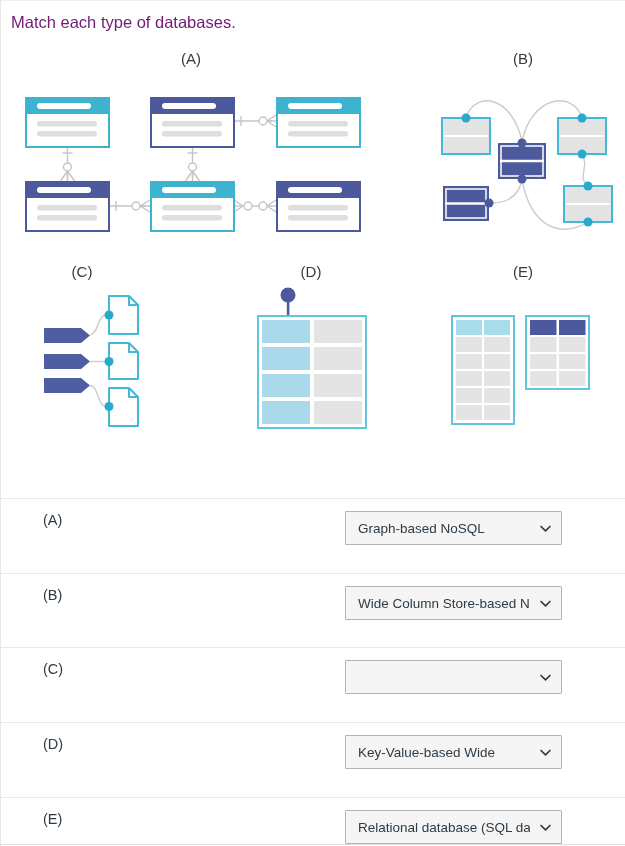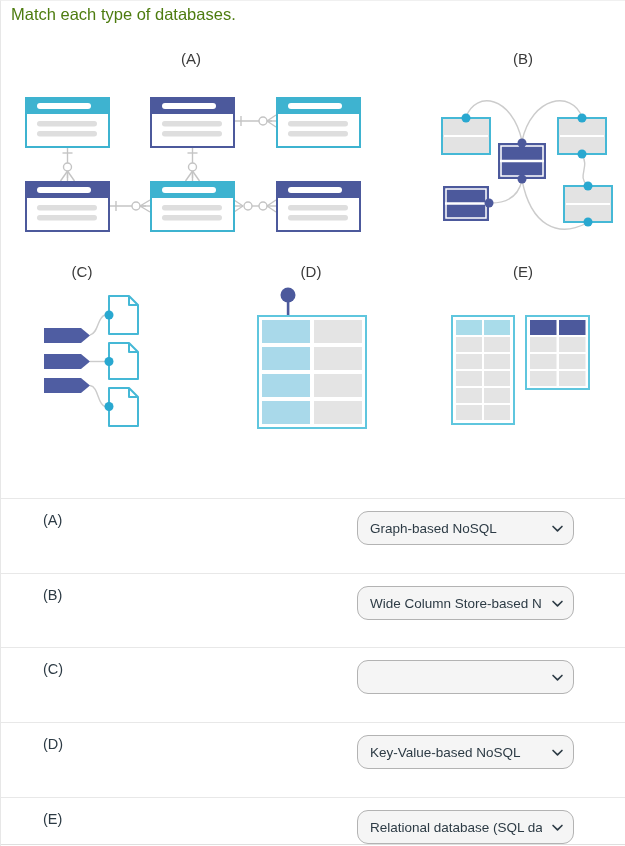--- a/index.html
+++ b/index.html
@@ -2,28 +2,28 @@
 <html><head>
 <meta charset="utf-8">
 <style>
   html,body{margin:0;padding:0;background:#fff;}
   #page{
     position:relative;width:625px;height:846px;background:#fff;
     font-family:"Liberation Sans",sans-serif;color:#2d3b45;
     border-left:1px solid #e7e7e7;border-top:1px solid #f0f0f0;
     overflow:hidden;box-sizing:border-box;
   }
-  .title{position:absolute;left:10px;top:4px;font-size:16.5px;color:#4d7c0f;}
+  .title{position:absolute;left:10px;top:12px;font-size:16.5px;color:#701a75;}
   .diag-label{position:absolute;width:44px;text-align:center;font-size:15px;color:#3a3a3a;}
   .dsvg{position:absolute;}
   .match-row{position:absolute;left:0;width:625px;border-top:1px solid #e8e8e8;box-sizing:border-box;}
   .match-label{position:absolute;left:42px;top:13px;font-size:14.5px;color:#2d3b45;}
   .dropdown{
-    position:absolute;left:356px;top:12px;width:217px;height:34px;
-    background:#f5f5f5;border:1px solid #b3b3b3;border-radius:11px;
+    position:absolute;left:344px;top:12px;width:217px;height:34px;
+    background:#f5f5f5;border:1px solid #b3b3b3;border-radius:1px;
     box-sizing:border-box;display:flex;align-items:center;cursor:pointer;
   }
   .dd-text{
     font-size:13.5px;color:#2d3b45;padding-left:12px;
     white-space:nowrap;overflow:hidden;max-width:172px;display:block;
   }
   .chev{position:absolute;right:9px;top:10px;width:13px;height:13px;}
   .bottom-line{position:absolute;left:0;top:843px;width:625px;height:1px;background:#dfdfdf;}
 </style>
 </head>
@@ -266,21 +266,21 @@
     <div class="dropdown">
       <svg class="chev" viewBox="0 0 16 16">
         <path d="M2.5 5.5 L8 11 L13.5 5.5" fill="none" stroke="#2d3b45" stroke-width="2" stroke-linecap="round" stroke-linejoin="round"></path>
       </svg>
     </div>
   </div>
 
   <div class="match-row" style="top:721px;height:75px;">
     <div class="match-label">(D)</div>
     <div class="dropdown">
-      <span class="dd-text">Key-Value-based NoSQL</span>
+      <span class="dd-text">Key-Value-based Wide</span>
       <svg class="chev" viewBox="0 0 16 16">
         <path d="M2.5 5.5 L8 11 L13.5 5.5" fill="none" stroke="#2d3b45" stroke-width="2" stroke-linecap="round" stroke-linejoin="round"></path>
       </svg>
     </div>
   </div>
 
   <div class="match-row" style="top:796px;height:50px;">
     <div class="match-label">(E)</div>
     <div class="dropdown">
       <span class="dd-text">Relational database (SQL database)</span>

